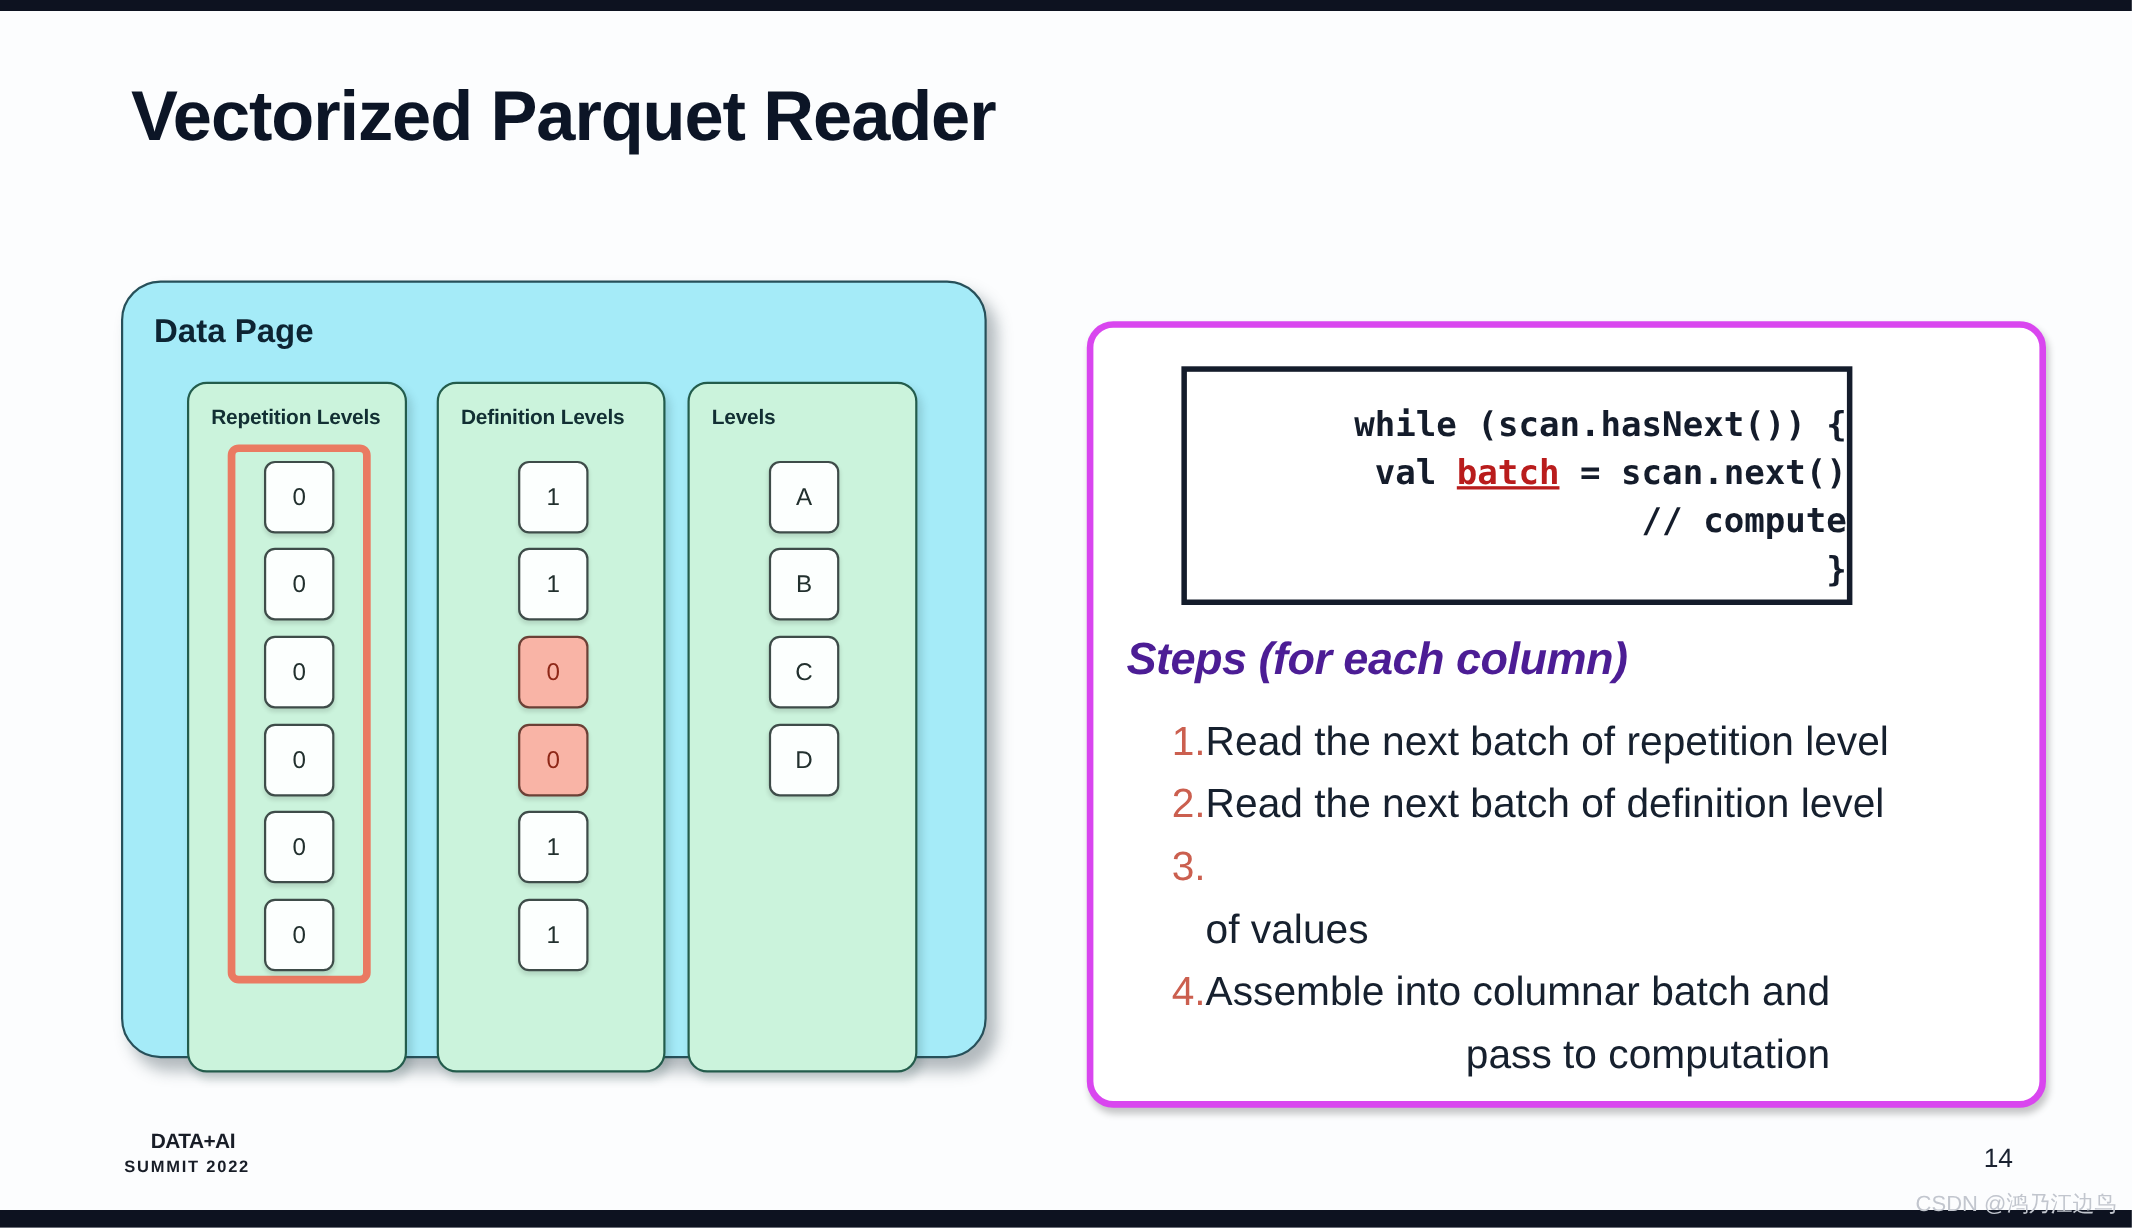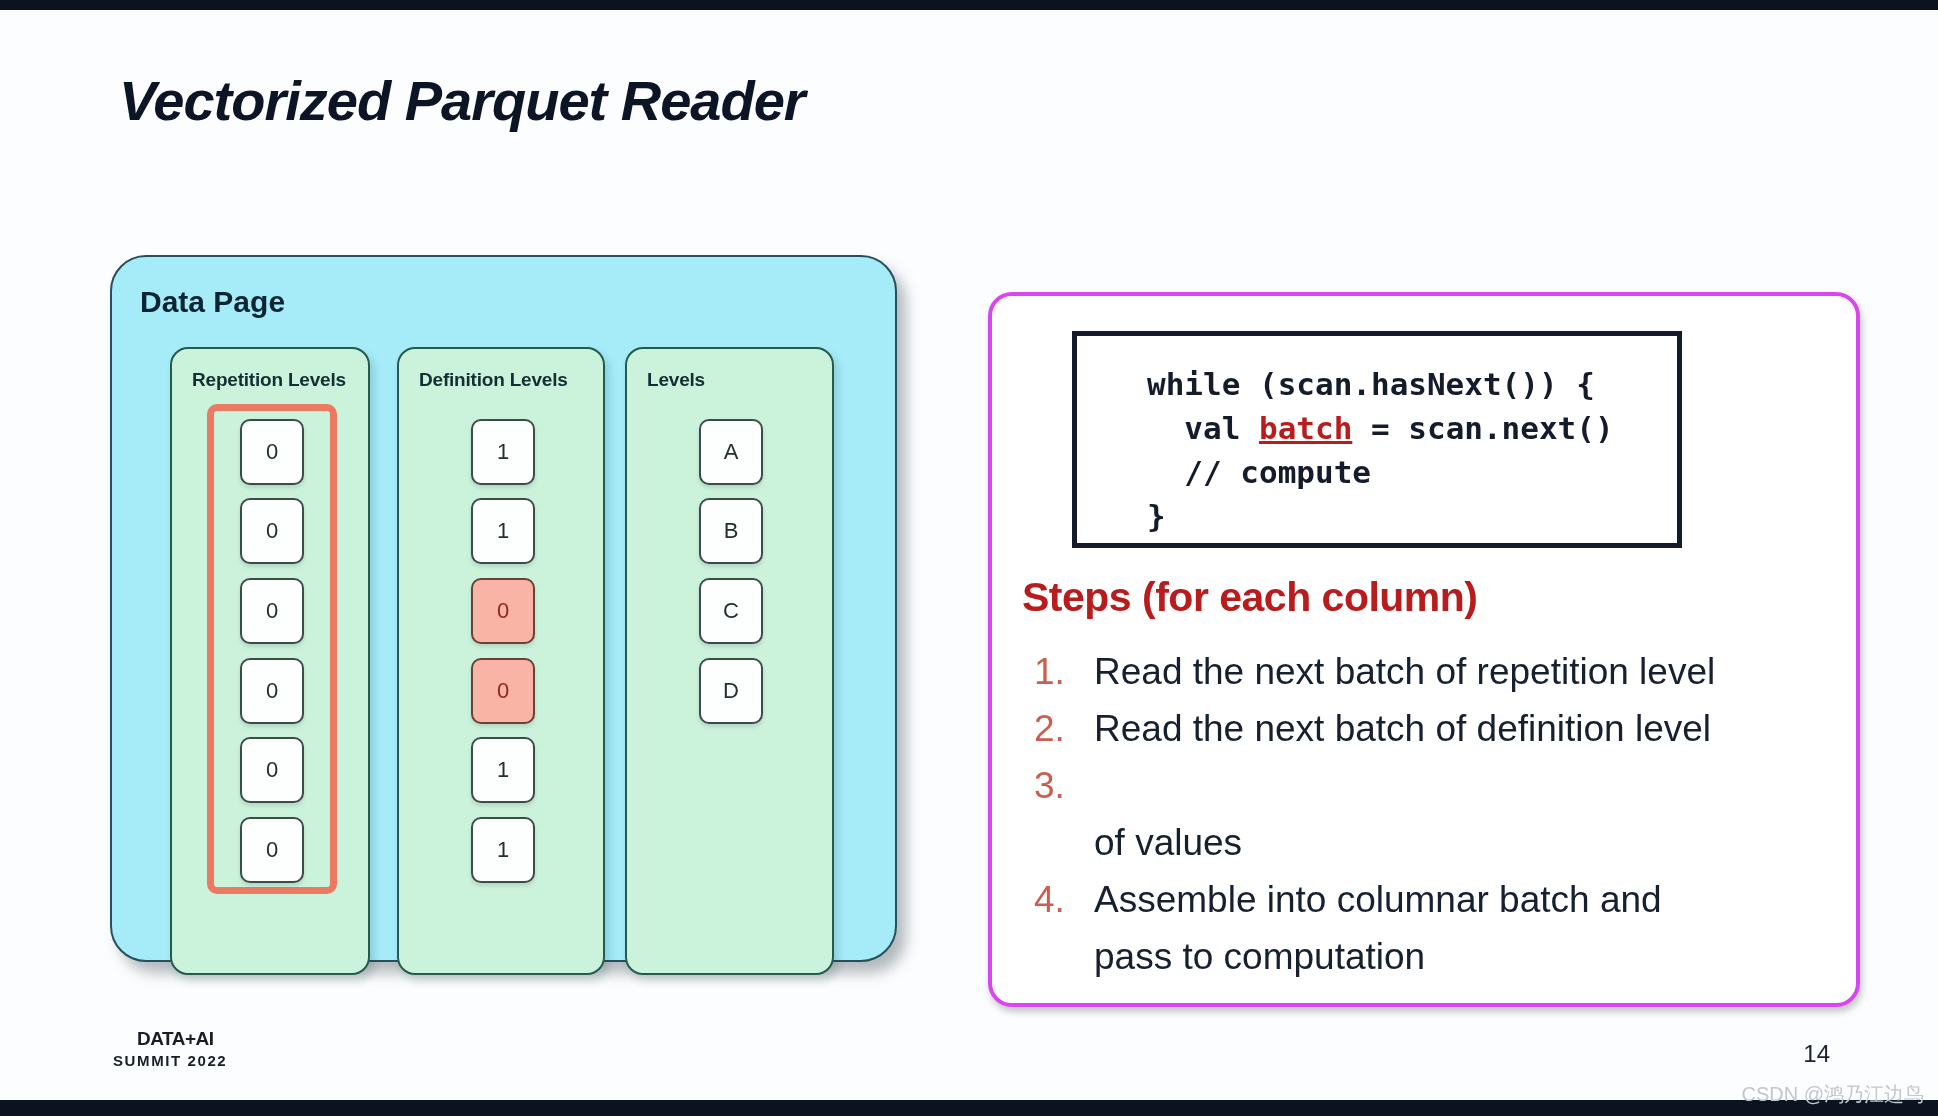--- a/index.html
+++ b/index.html
@@ -3,22 +3,22 @@
 <meta charset="utf-8">
 <style>
   * { margin:0; padding:0; box-sizing:border-box; }
   html,body { width:1938px; height:1116px; }
   body { font-family:"Liberation Sans", sans-serif; background:#fcfdfe; position:relative; overflow:hidden; }
 
   .bar { position:absolute; left:0; width:1938px; background:#0d1220; z-index:4; }
   .bar.top { top:0; height:10px; }
   .bar.bottom { top:1100px; height:16px; }
 
-  .title { position:absolute; left:119px; top:68px; font-size:56px; font-weight:700;
-           letter-spacing:-1px; color:#0c1526; white-space:nowrap;font-style:italic; }
+  .title { position:absolute; left:119px; top:68px; font-size:64px; font-weight:700;
+           letter-spacing:-1px; color:#0c1526; white-space:nowrap; }
 
   
   .data-page { position:absolute; left:110px; top:255px; width:787px; height:707px;
                background:#a5ebf8; border:2px solid #27505a; border-radius:36px;
                box-shadow:9px 11px 14px rgba(40,60,70,.35);padding-left:20px; }
   .dp-label { position:absolute; left:28px; top:28px; font-size:30px; font-weight:600; color:#0d2433; }
 
   .panel { position:absolute; top:90px; height:628px; background:#cbf3dc;
            border:2px solid #235c4c; border-radius:18px;
            box-shadow:4px 6px 8px rgba(30,60,60,.18); }
@@ -36,31 +36,31 @@
           display:flex; align-items:center; justify-content:center;
           font-size:22px; font-weight:500; color:#22302e;
           box-shadow:0 3px 4px rgba(0,0,0,.12); }
   .p1 .cell { left:68px; } .p2 .cell { left:72px; } .p3 .cell { left:72px; }
   .r1 { top:70px; } .r2 { top:149px; } .r3 { top:229px; }
   .r4 { top:309px; } .r5 { top:388px; } .r6 { top:468px; }
   .cell.hl { background:#f9b4a6; border-color:#6b4036; color:#8e2717; }
 
   
   .steps-panel { position:absolute; left:988px; top:292px; width:872px; height:715px;
-                 background:#ffffff; border:4px solid #d946ef; border-radius:24px;
-                 box-shadow:2px 5px 7px rgba(0,0,0,.22); }
+                 background:#ffffff; border:6px solid #d946ef; border-radius:24px;
+                 box-shadow:2px 5px 7px rgba(0,0,0,.22);text-align:right; }
   .code-box { position:absolute; left:80px; top:35px; width:610px; height:217px;
               border:5px solid #141c2b; background:#fff;
               padding:26px 0 0 70px; font-family:"DejaVu Sans Mono", monospace;
               font-size:31px; font-weight:700; line-height:44px; color:#141c2b; }
   .code-line { white-space:pre; }
   .code-accent { color:#b91c1c;text-decoration:underline; }
 
   .steps-heading { position:absolute; left:30px; top:278px; font-size:41px; font-weight:700;
-                   letter-spacing:-0.5px; color:#b91c1c; white-space:nowrap; }
+                   letter-spacing:-0.5px; color:#4c1d95; white-space:nowrap;font-style:italic; }
   .steps { position:absolute; left:30px; top:347px; list-style:none; }
   .step { display:flex; font-size:37px; line-height:57px; color:#16202e; }
   .step-num { width:72px; padding-left:12px; flex-shrink:0; color:#cb5f4f; }
   .step-line { white-space:nowrap; }
 
   
   .logo { position:absolute; left:113px; top:1028px; color:#181d27; }
   .logo-line1 { font-size:19px; font-weight:800; letter-spacing:-0.5px;margin-left:24px; }
   .logo-line2 { font-size:15px; font-weight:600; letter-spacing:1.6px; margin-top:2px; }
   .page-number { position:absolute; right:108px; top:1040px; font-size:24px;

